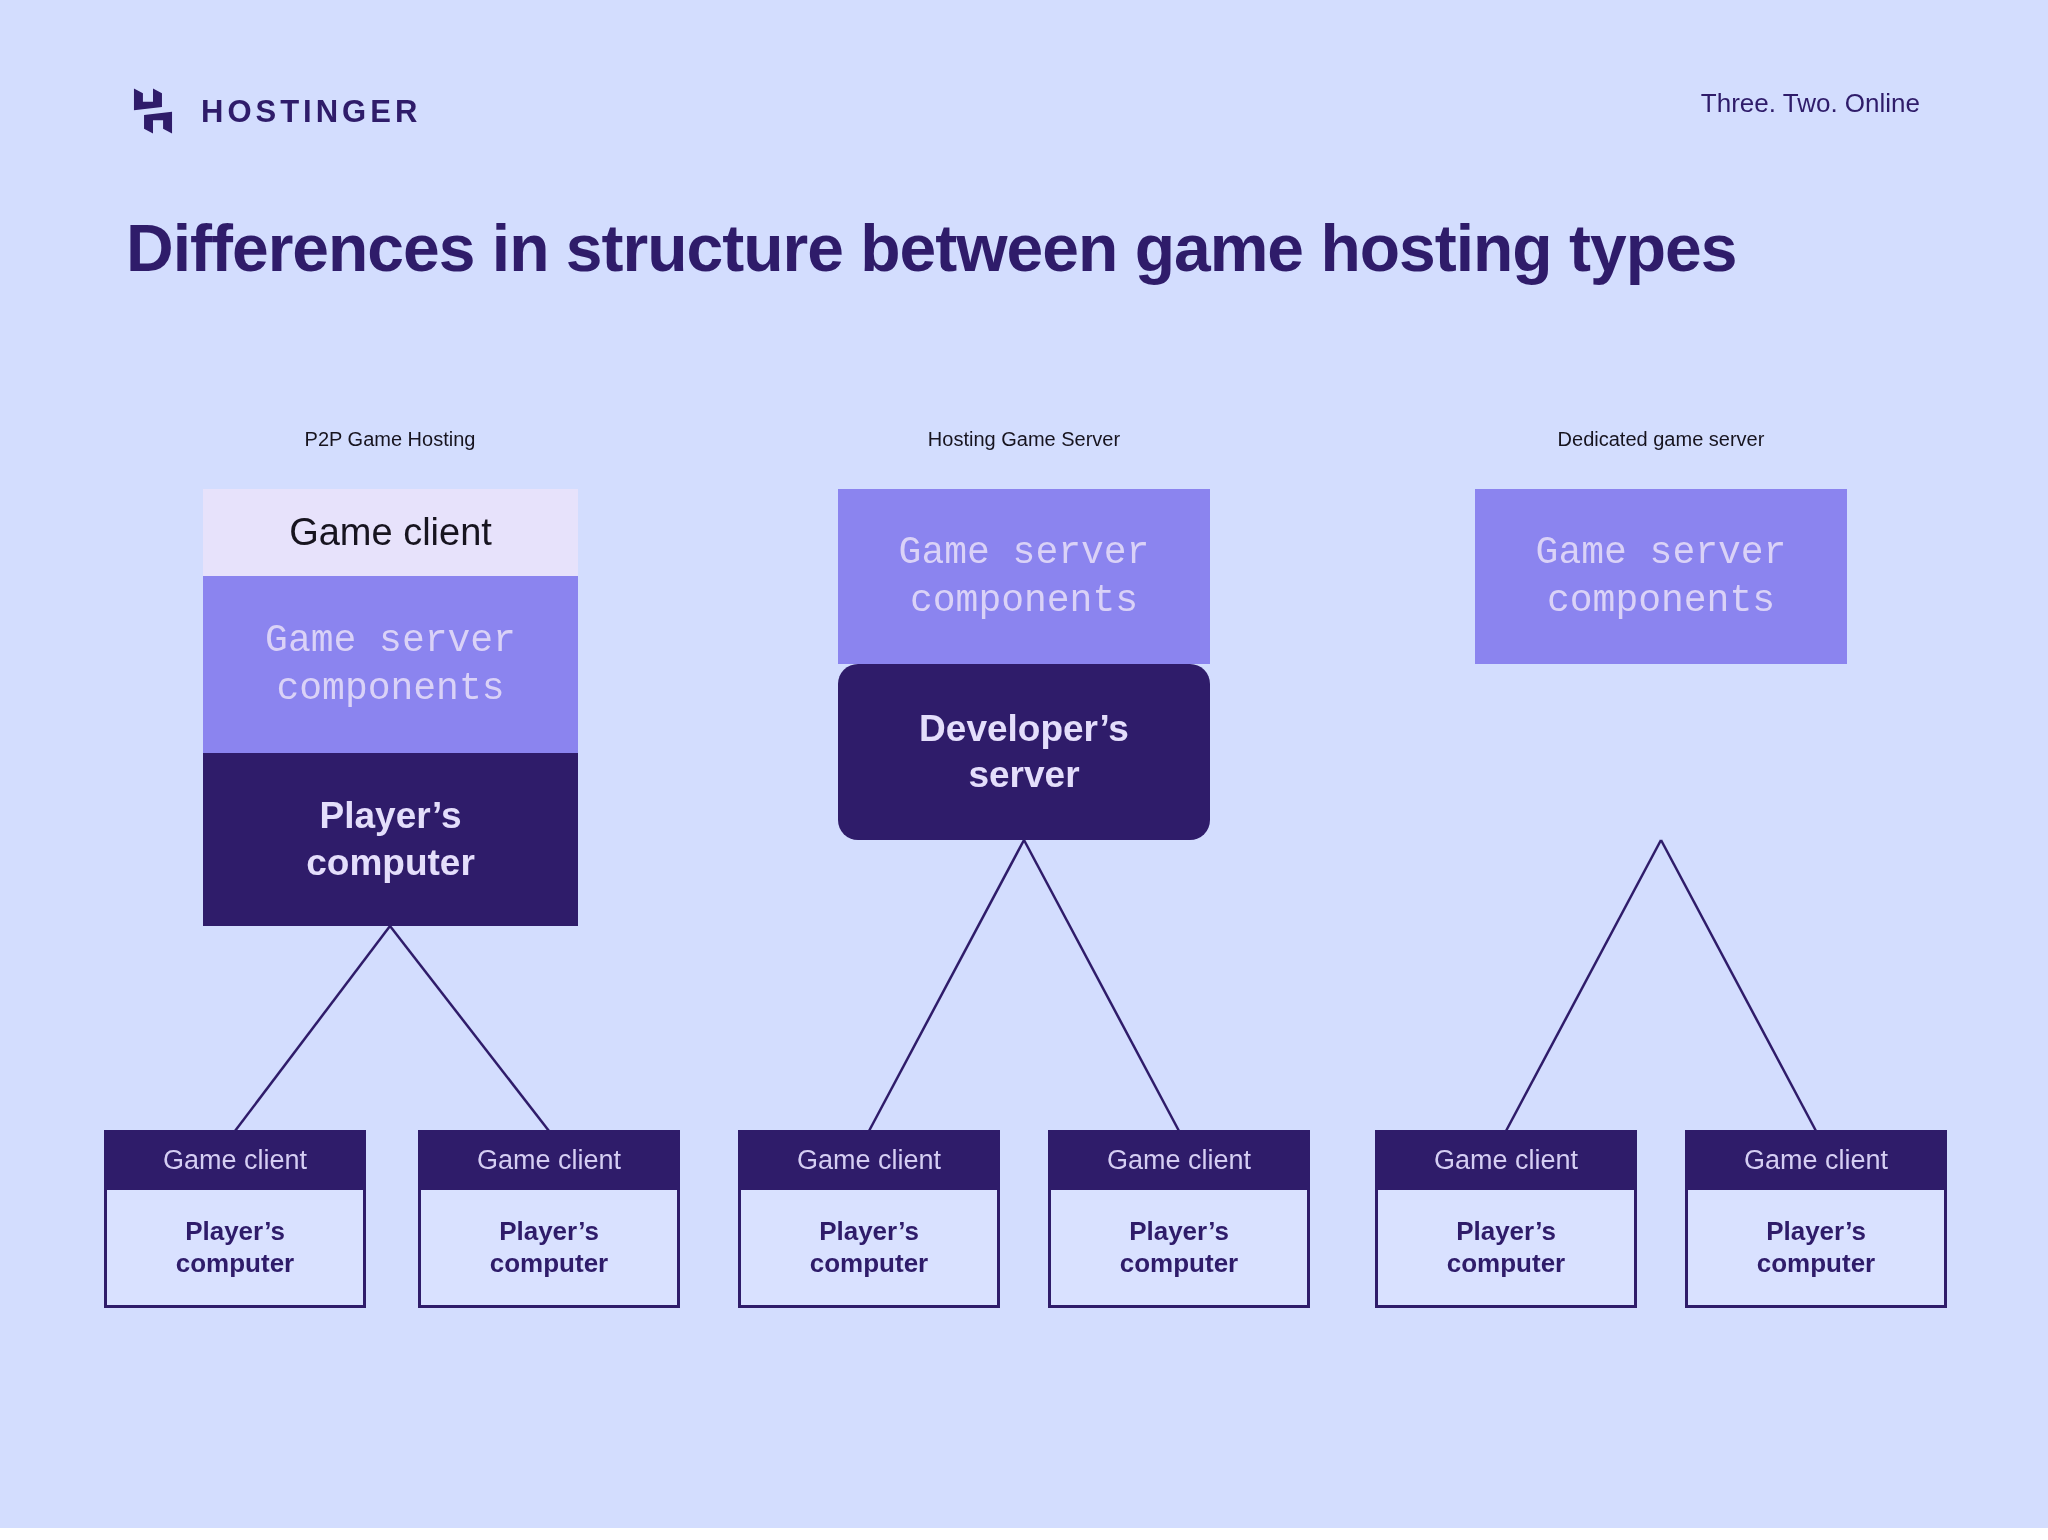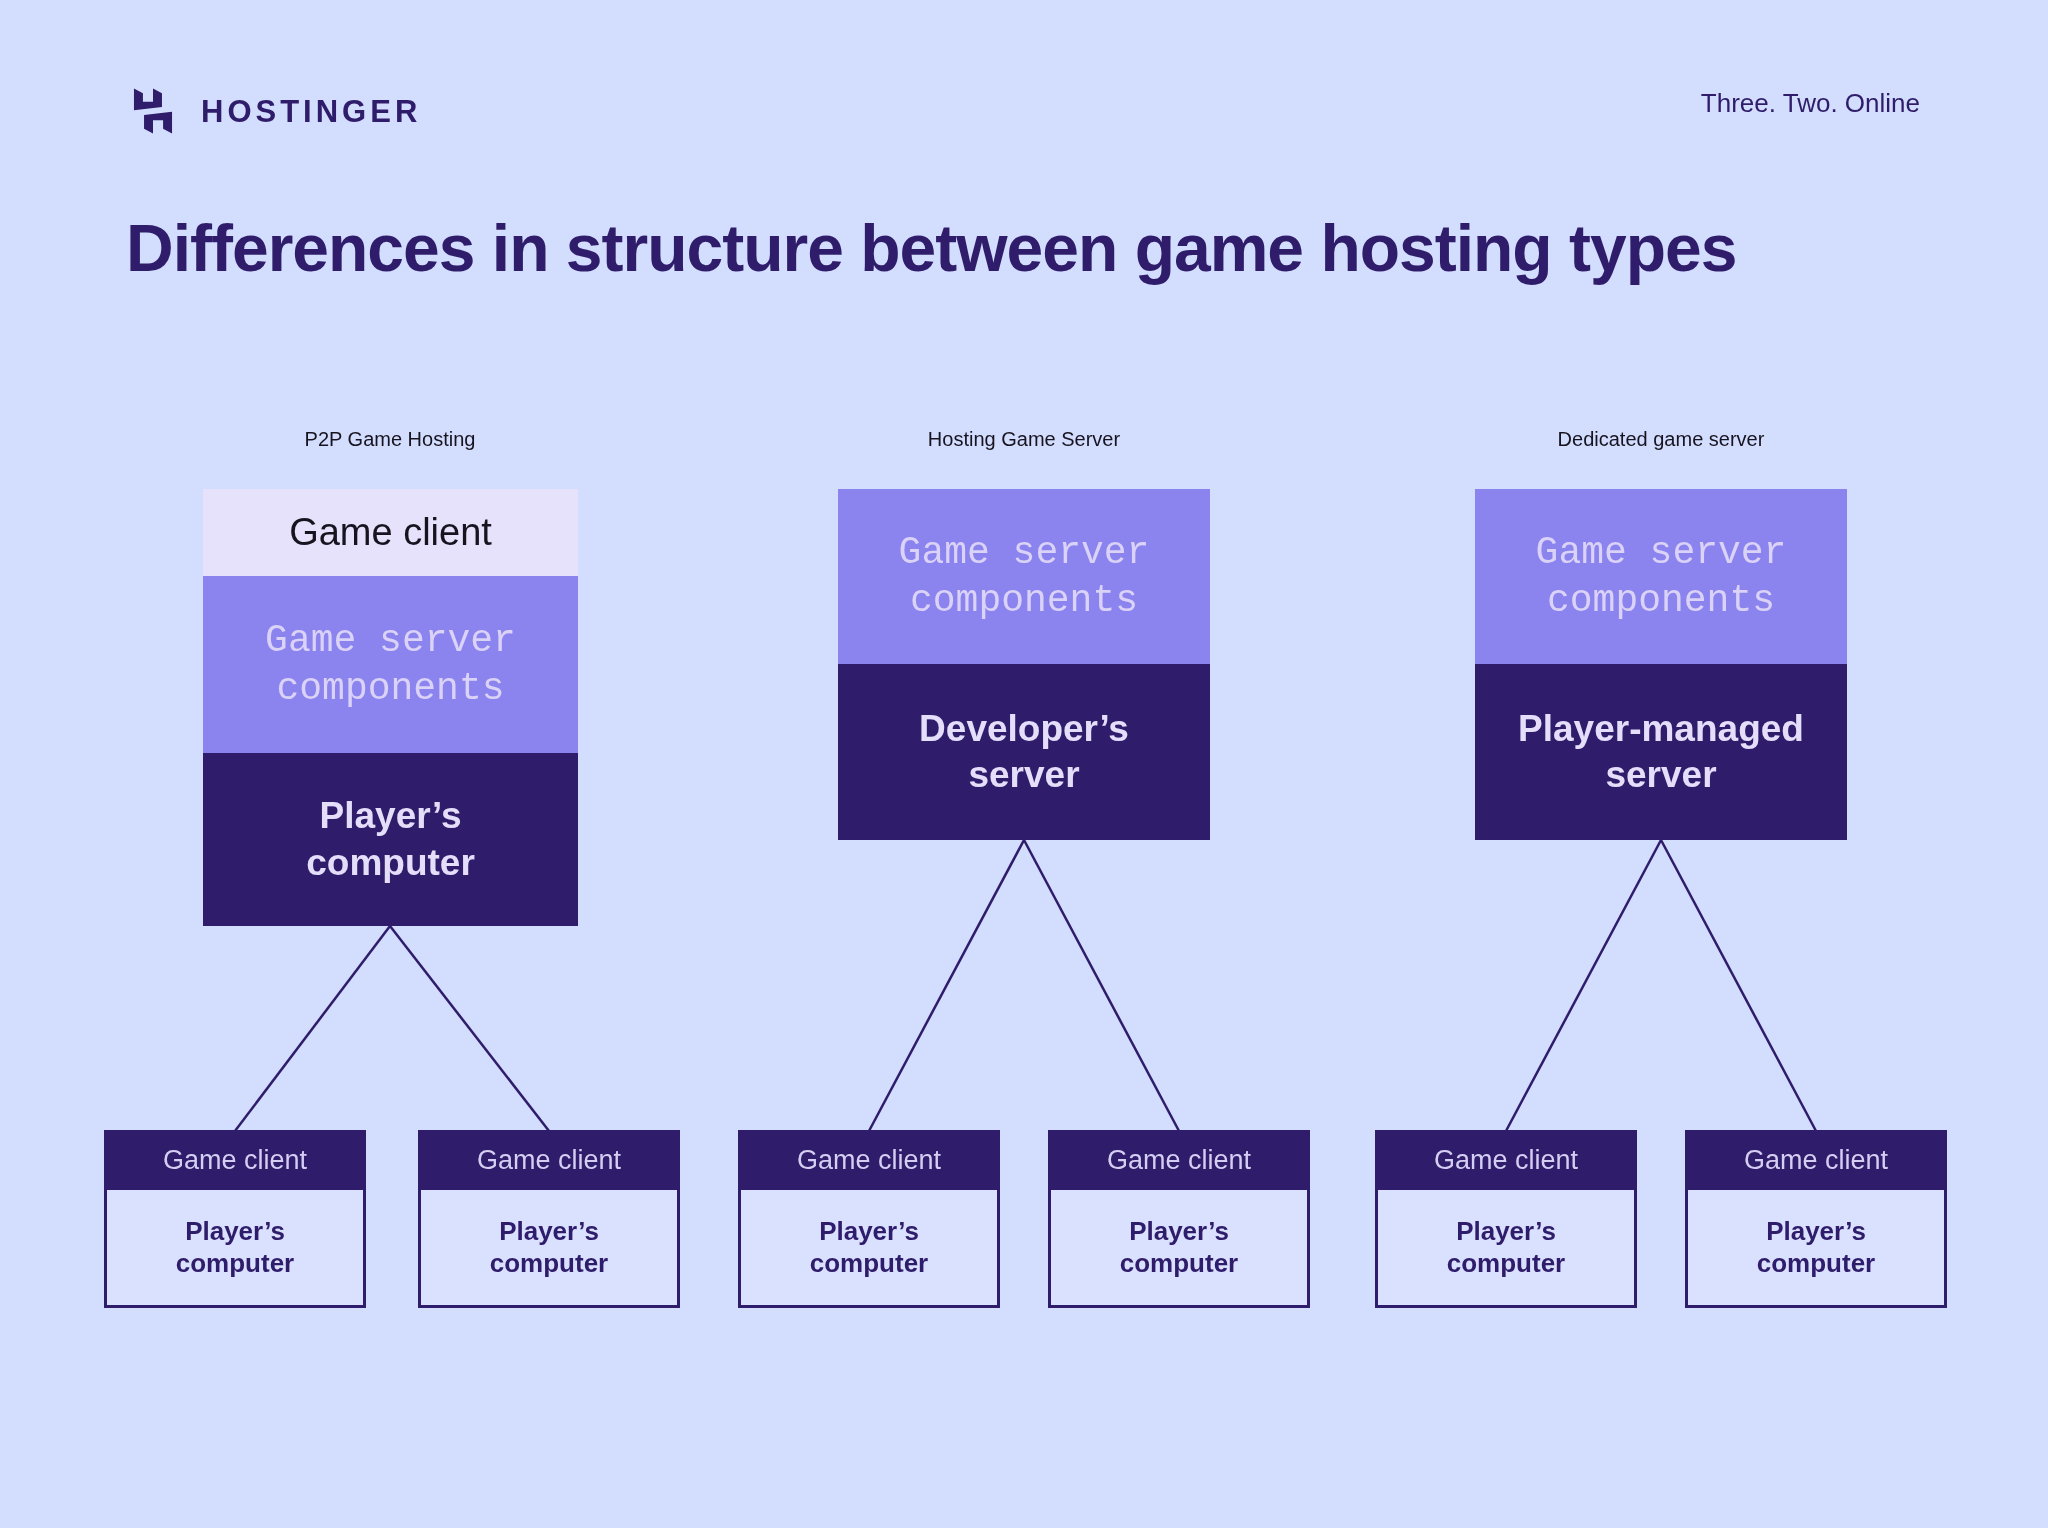--- a/index.html
+++ b/index.html
@@ -39,21 +39,21 @@
   .stack.s2{left:838px;width:372px;}
   .stack.s3{left:1475px;width:372px;}
   .sec{display:flex;align-items:center;justify-content:center;text-align:center;}
   .sec .txt{display:block;}
   .sec.light{background:#E7E2FB;color:#17141F;font-size:38px;height:87px;}
   .sec.purple{background:#8B84EF;color:#DAD2F7;font-size:38px;line-height:1.25;font-family:Liberation Mono, monospace;}
   .sec.dark{background:#2F1C6A;color:#E4DEFB;font-size:37px;font-weight:bold;line-height:1.25;}
   .s1 .sec.purple{height:177px;}
   .s1 .sec.dark{height:173px;}
   .s2 .sec.purple,.s3 .sec.purple{height:175px;}
-  .s2 .sec.dark,.s3 .sec.dark{height:176px;}
+  .s2 .sec.dark,.s3 .sec.dark{height:176px;border-radius:20px;}
   .w300{max-width:300px;}
   .w320{max-width:320px;}
   .w280{max-width:280px;}
   
   .connectors{position:absolute;left:0;top:0;width:2048px;height:1540px;}
   .connectors line{stroke:#2F1C6A;stroke-width:2.5;}
   
   .child{position:absolute;top:1130px;width:262px;}
   .child-head{
     height:60px;background:#2F1C6A;color:#D5CEF3;font-size:27px;
@@ -117,23 +117,20 @@
     </div>
     <div class="sec dark">
       <span class="txt w280">Developer’s server</span>
     </div>
   </div>
 
   <div class="stack s3">
     <div class="sec purple">
       <span class="txt w300">Game server components</span>
     </div>
-    <div class="sec dark">
-      <span class="txt w320">Player-managed server</span>
-    </div>
   </div>
 
   <div class="child ch1">
     <div class="child-head">Game client</div>
     <div class="child-body">
       <span class="txt">Player’s computer</span>
     </div>
   </div>
   <div class="child ch2">
     <div class="child-head">Game client</div>

